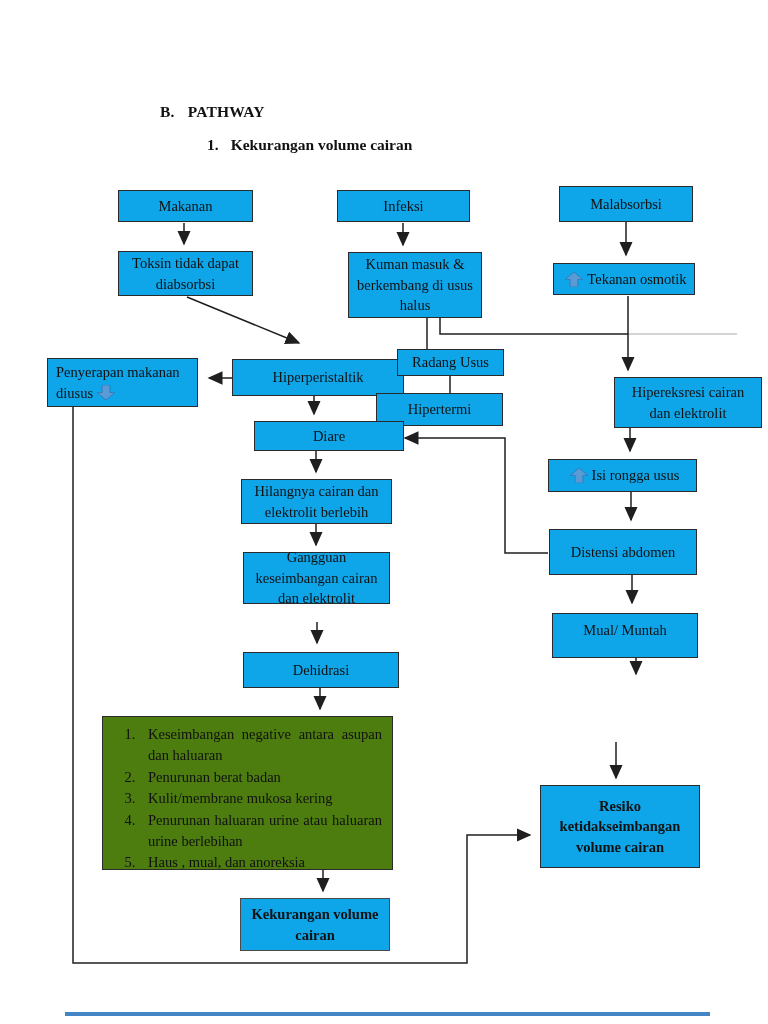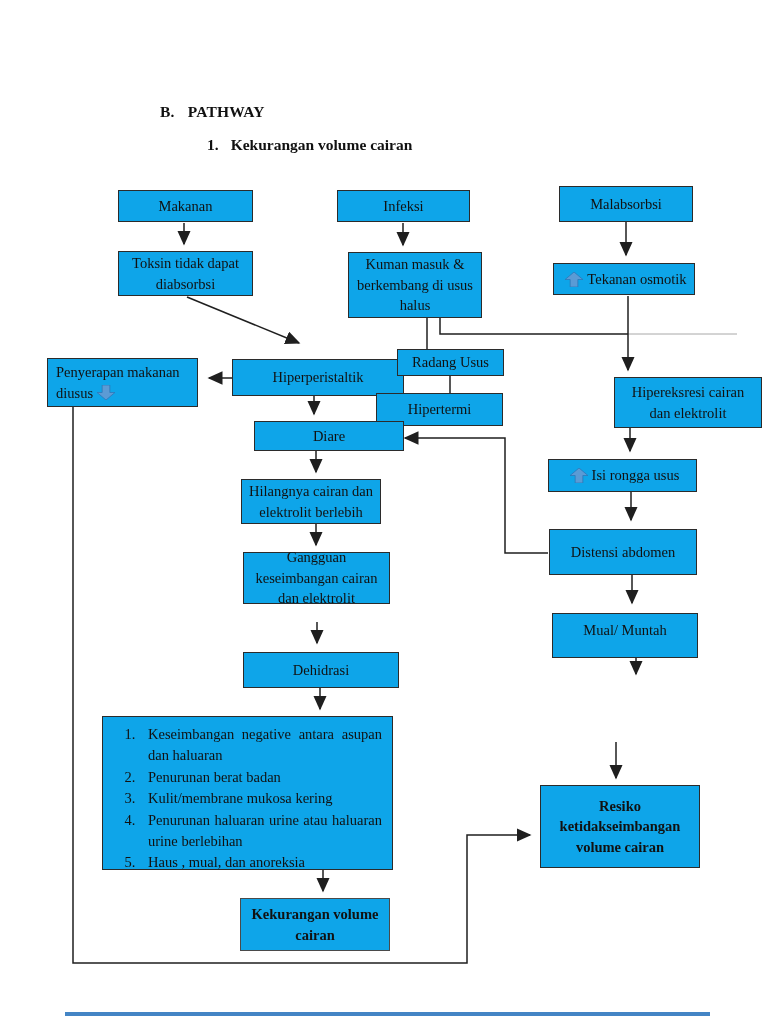--- a/index.html
+++ b/index.html
@@ -10,21 +10,21 @@
   .subheading{position:absolute;left:207px;top:136px;font-weight:bold;font-size:15.5px;
               display:flex;gap:12px;}
   .wires{position:absolute;left:0;top:0;pointer-events:none;}
   .node{position:absolute;box-sizing:border-box;background:#0ea5e9;border:1.3px solid #2b2b2b;
         display:flex;align-items:center;justify-content:center;text-align:center;
         font-size:14.5px;line-height:1.42;padding:2px 5px;}
   .node.bold{font-weight:bold;}
   .node.left{justify-content:flex-start;text-align:left;padding-left:8px;}
   .node.top{align-items:flex-start;padding-top:6px;}
   .icon-arrow{display:inline-block;vertical-align:-2px;margin:0 4px;}
-  .signs{position:absolute;box-sizing:border-box;background:#0ea5e9;border:1.3px solid #2b2b2b;
+  .signs{position:absolute;box-sizing:border-box;background:#4d7c0f;border:1.3px solid #2b2b2b;
          font-size:14.5px;}
   .signs ol{margin:7px 0 0 0;padding:0 10px 0 36px;}
   .signs li{padding-left:9px;text-align:justify;line-height:21.4px;}
   .bluebar{position:absolute;left:65px;top:1012px;width:645px;height:4px;background:#4485c5;}
 </style>
 </head>
 <body>
 
 <div class="page">
 
@@ -123,21 +123,21 @@
     <span>Diare</span>
   </div>
 
   <div class="node" style="left:548px;top:459px;width:149px;height:33px;">
     <svg class="icon-arrow" width="18" height="15" viewBox="0 0 19 16">
       <path d="M9.5,0 L19,8 L13.6,8 L13.6,16 L5.4,16 L5.4,8 L0,8 Z" fill="#5b9bd5" stroke="#2e75b6" stroke-width="0.8"></path>
     </svg>
     <span>Isi rongga usus</span>
   </div>
 
-  <div class="node" style="left:241px;top:479px;width:140px;height:45px;">
+  <div class="node" style="left:241px;top:479px;width:151px;height:45px;">
     <span>Hilangnya cairan dan elektrolit berlebih</span>
   </div>
 
   <div class="node" style="left:549px;top:529px;width:148px;height:46px;">
     <span>Distensi abdomen</span>
   </div>
 
   <div class="node" style="left:243px;top:552px;width:147px;height:52px;">
     <span>Gangguan keseimbangan cairan dan elektrolit</span>
   </div>

